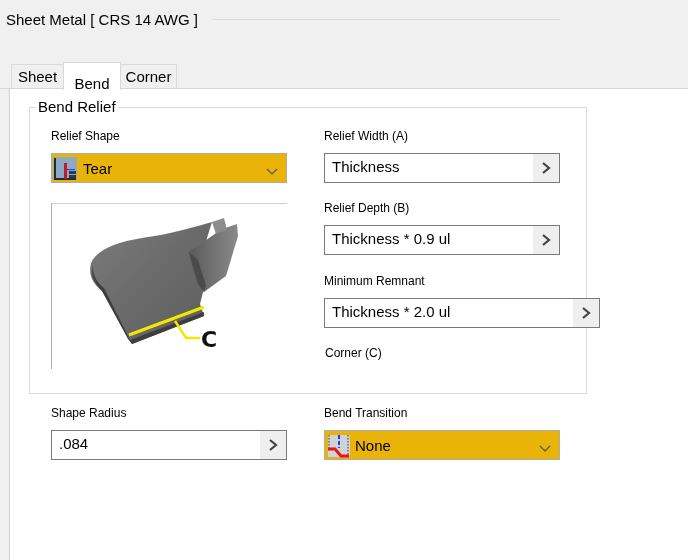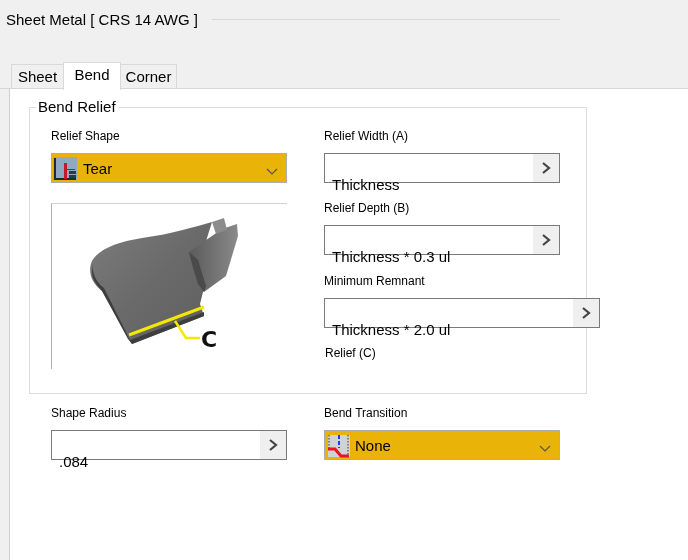--- a/index.html
+++ b/index.html
@@ -21,21 +21,21 @@
     position: absolute; left: 212px; right: 0; top: 19px; height: 1px; background: #d8d8d8;
   }
   .header-sep {
     position: absolute; left: 0; right: 0; top: 88px; height: 1px; background: #d6d6d6;
   }
   .tab {
     position: absolute; height: 24px; border: 1px solid #d9d9d9; border-bottom: none;
     background: #f0f0f0; font-size: 15px; padding-top: 3px; text-align: center; cursor: pointer;
   }
   .tab.active {
-    background: #fff; height: 28px; top: 62px !important; padding-top: 3px; z-index: 2;
+    background: #fff; height: 28px; top: 62px !important; padding-top: 12px; z-index: 2;
   }
   .tab-sheet { left: 11px; top: 64px; width: 53px; }
   .tab-bend { left: 63px; width: 58px; }
   .tab-corner { left: 120px; top: 64px; width: 57px; }
   .tab-panel {
     position: absolute; left: 9px; top: 88px; width: 679px; height: 472px;
     background: #fff; border-left: 1px solid #d0d0d0; border-top: 1px solid #d6d6d6;
   }
   .group {
     position: absolute; left: 29px; top: 107px; width: 558px; height: 287px;
@@ -43,21 +43,21 @@
   }
   .group-legend {
     position: absolute; left: 36px; top: 98px; background: #fff; padding: 0 3px 0 2px;
     font-size: 15px;
   }
   .lbl { position: absolute; font-size: 12px; white-space: nowrap; }
   .field {
     position: absolute; height: 30px; background: #fff; border: 1px solid #7a7a7a;
   }
   .field .val {
-    position: absolute; left: 7px; top: 4px; font-size: 15px; white-space: nowrap; margin-top: 18px;
+    position: absolute; left: 7px; top: 4px; font-size: 15px; white-space: nowrap;
   }
   .field .arrow-btn {
     position: absolute; right: 0; top: 0; width: 26px; height: 28px; background: #efefef;
     display: flex; align-items: center; justify-content: center; cursor: pointer;
   }
   .combo {
     position: absolute; height: 30px; background: #eab308; border: 1px solid #adadad; cursor: pointer;
   }
   .combo .val { position: absolute; top: 6px; font-size: 15px; }
   .combo .chev { position: absolute; right: 8px; top: 8px; }
@@ -147,39 +147,39 @@
   <span class="val">Thickness</span>
   <span class="arrow-btn">
     <svg width="10" height="12" viewBox="0 0 10 12">
         <path d="M2 1 L8 6 L2 11" fill="none" stroke="#444" stroke-width="2.2"></path>
       </svg>
   </span>
 </div>
 
 <span class="lbl" style="left:324px; top:201px;">Relief Depth (B)</span>
 <div class="field" style="left:324px; top:225px; width:236px;">
-  <span class="val">Thickness * 0.3 ul</span>
+  <span class="val">Thickness * 0.9 ul</span>
   <span class="arrow-btn">
     <svg width="10" height="12" viewBox="0 0 10 12">
         <path d="M2 1 L8 6 L2 11" fill="none" stroke="#444" stroke-width="2.2"></path>
       </svg>
   </span>
 </div>
 
 <span class="lbl" style="left:324px; top:274px;">Minimum Remnant</span>
 <div class="field" style="left:324px; top:298px; width:276px;">
   <span class="val">Thickness * 2.0 ul</span>
   <span class="arrow-btn">
     <svg width="10" height="12" viewBox="0 0 10 12">
         <path d="M2 1 L8 6 L2 11" fill="none" stroke="#444" stroke-width="2.2"></path>
       </svg>
   </span>
 </div>
 
-<span class="lbl" style="left:325px; top:346px;">Relief (C)</span>
+<span class="lbl" style="left:325px; top:346px;">Corner (C)</span>
 
 <span class="lbl" style="left:51px; top:406px;">Shape Radius</span>
 <div class="field" style="left:51px; top:430px; width:236px;">
   <span class="val">.084</span>
   <span class="arrow-btn">
     <svg width="10" height="12" viewBox="0 0 10 12">
         <path d="M2 1 L8 6 L2 11" fill="none" stroke="#444" stroke-width="2.2"></path>
       </svg>
   </span>
 </div>

